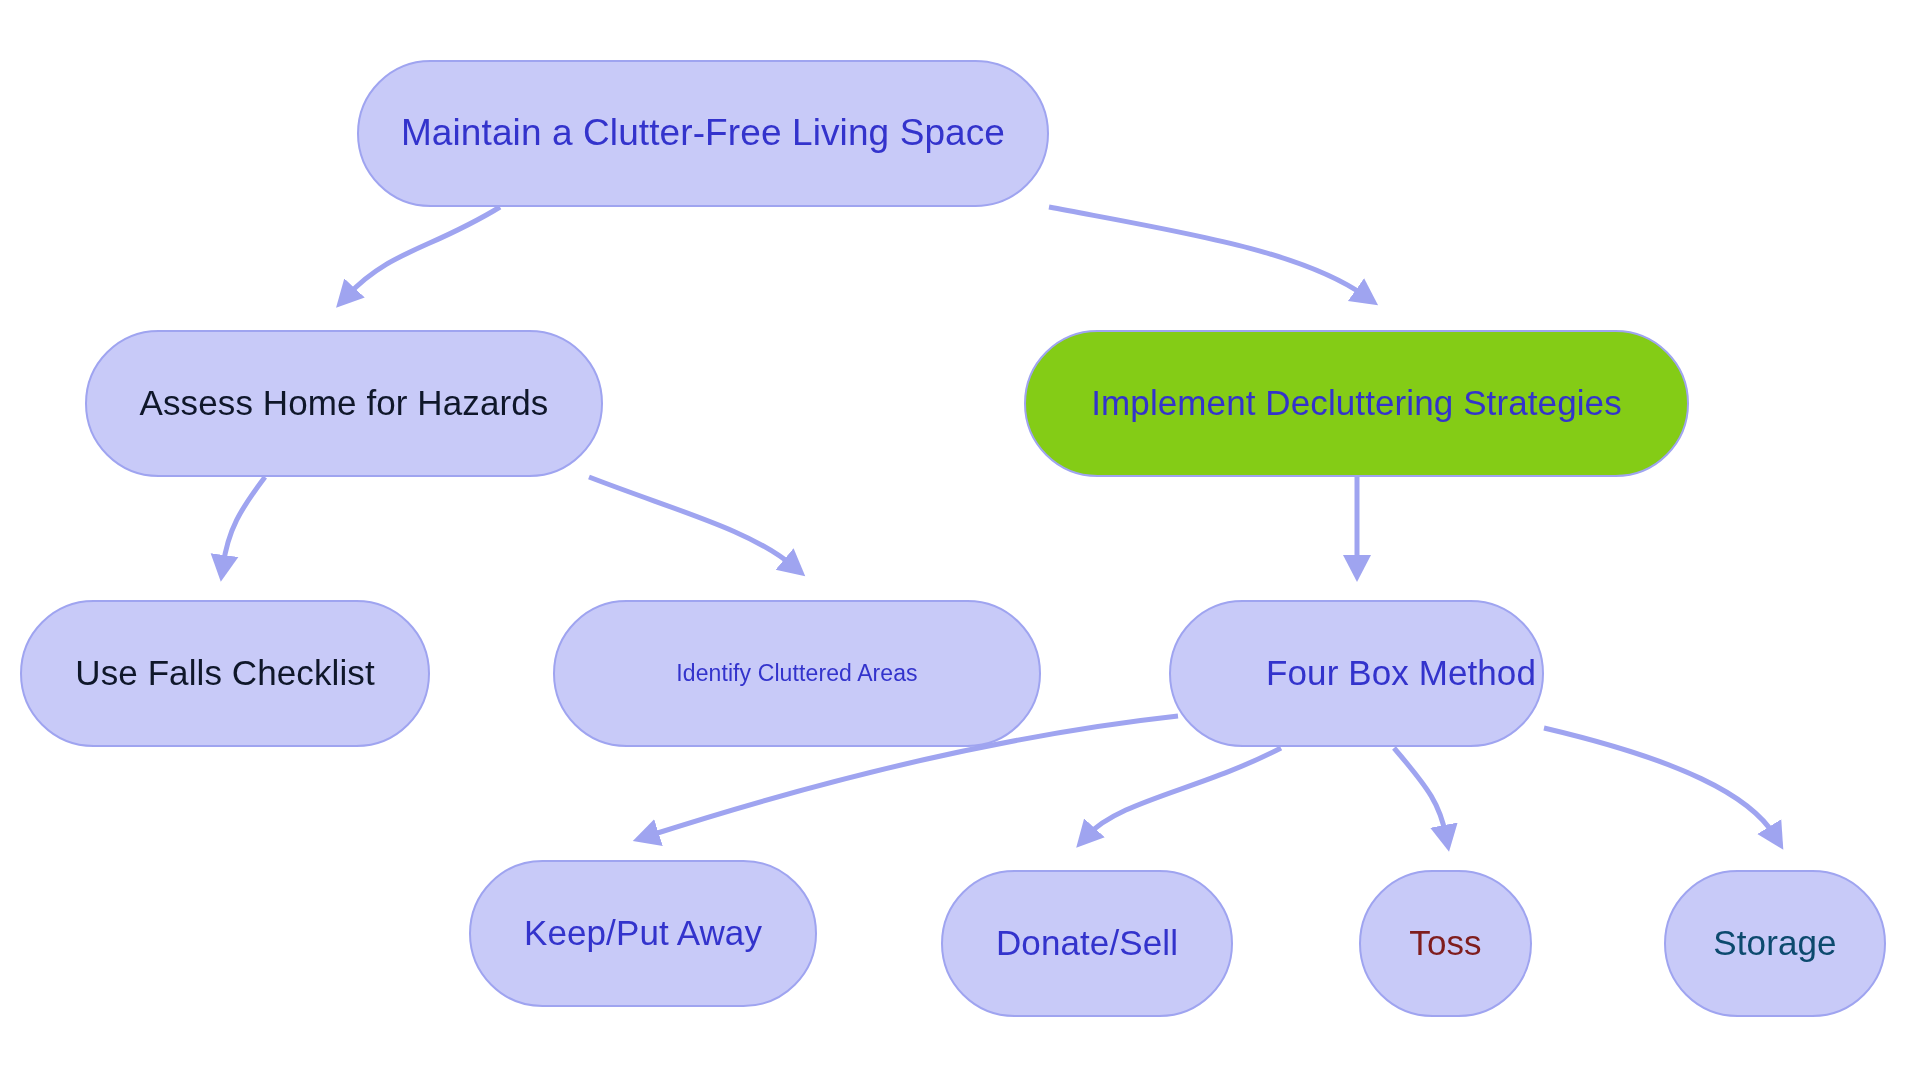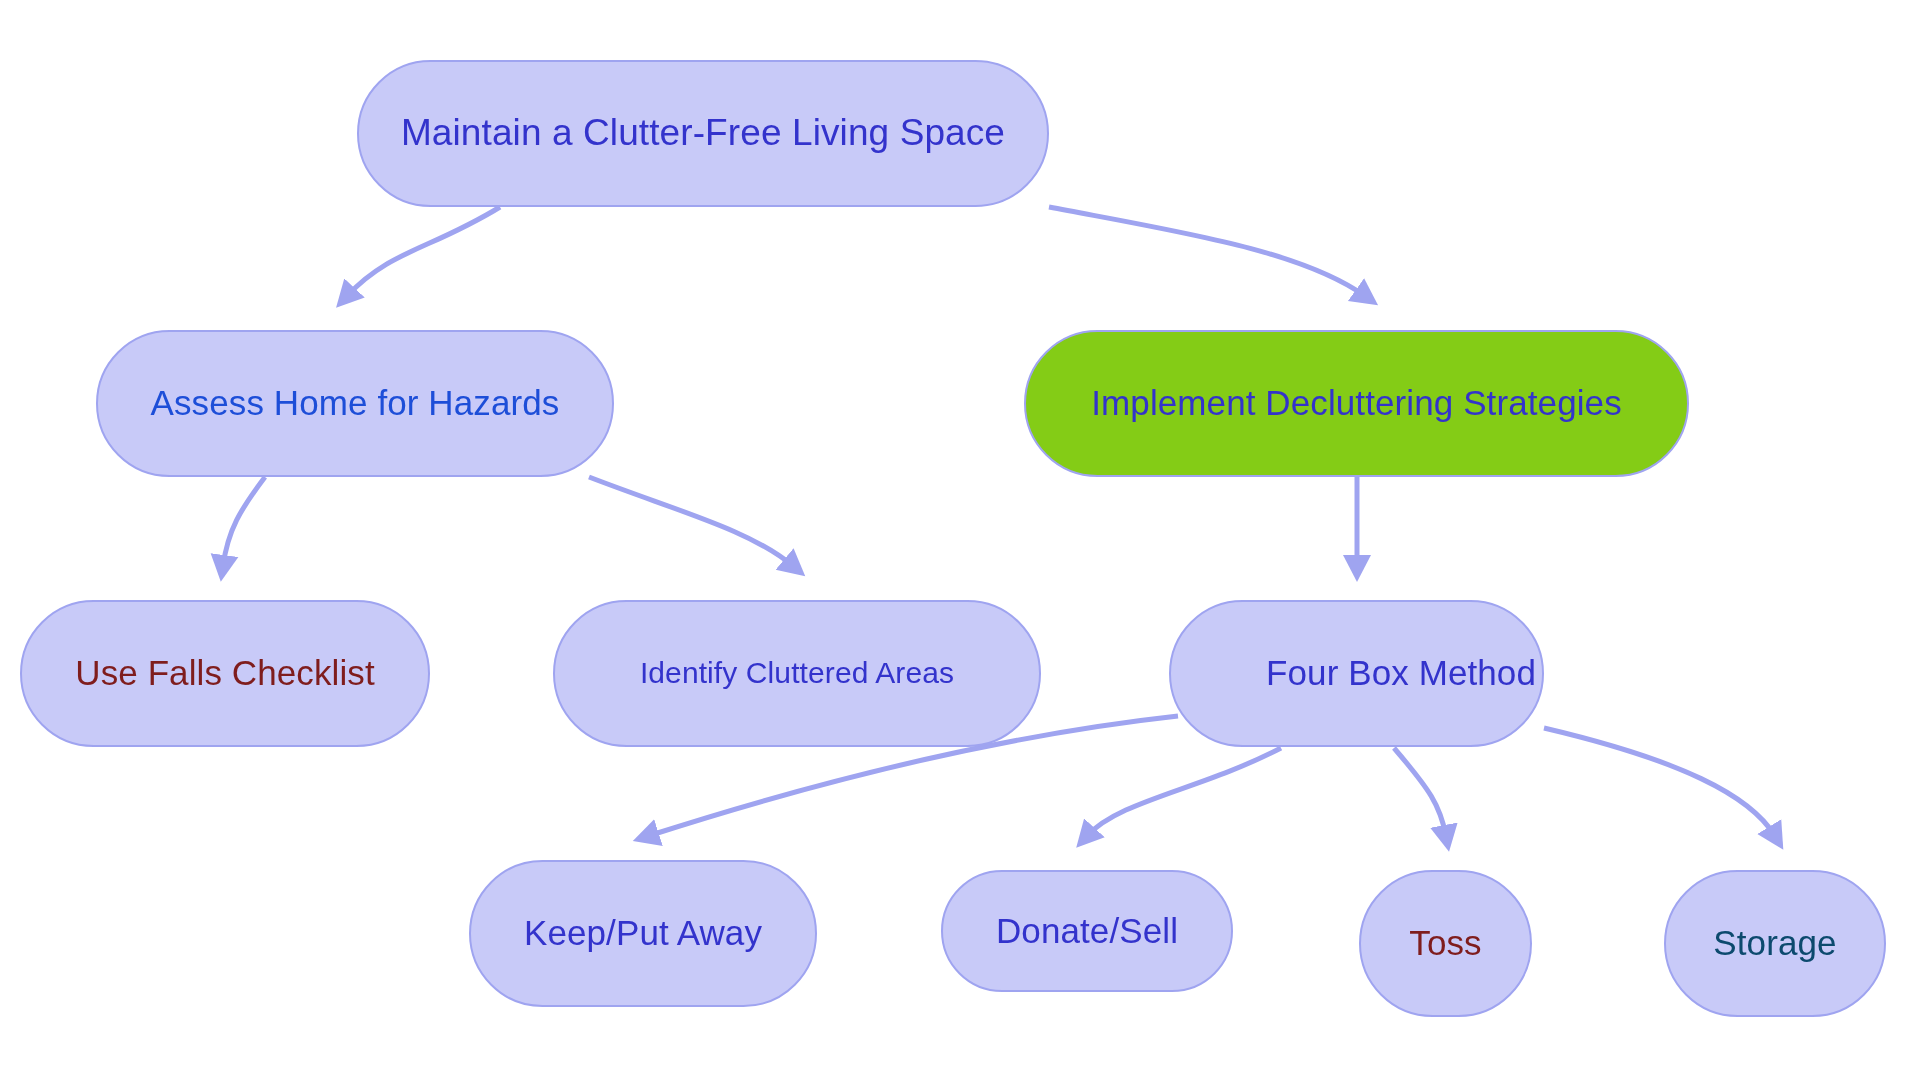--- a/index.html
+++ b/index.html
@@ -67,39 +67,39 @@
         <path d="M 1281 748 C 1200 790, 1120 800, 1087 836" fill="none" stroke="#9fa4f0" stroke-width="5" stroke-linecap="butt" marker-end="url(#arrowhead)"></path>
         <path d="M 1394 748 C 1430 790, 1440 805, 1446 836" fill="none" stroke="#9fa4f0" stroke-width="5" stroke-linecap="butt" marker-end="url(#arrowhead)"></path>
         <path d="M 1544 728 C 1680 760, 1750 795, 1775 836" fill="none" stroke="#9fa4f0" stroke-width="5" stroke-linecap="butt" marker-end="url(#arrowhead)"></path>
       </g>
   </svg>
 
   <div id="node-layer">
       <div class="flow-node" style="left: 357px; top: 60px; width: 692px; height: 147px; font-size: 37px; background: rgb(200, 202, 248); border-color: rgb(159, 164, 240); color: rgb(51, 51, 204); border-radius: 74px;">
         <span class="node-label">Maintain a Clutter-Free Living Space</span>
       </div>
-      <div class="flow-node" style="left: 96px; top: 330px; width: 518px; height: 147px; font-size: 35px; background: rgb(200, 202, 248); border-color: rgb(159, 164, 240); color: #1d4ed8; border-radius: 74px;">
+      <div class="flow-node" style="left: 85px; top: 330px; width: 518px; height: 147px; font-size: 35px; background: rgb(200, 202, 248); border-color: rgb(159, 164, 240); color: #0f172a; border-radius: 74px;">
         <span class="node-label">Assess Home for Hazards</span>
       </div>
       <div class="flow-node" style="left: 1024px; top: 330px; width: 665px; height: 147px; font-size: 35px; background: #84cc16; border-color: rgb(159, 164, 240); color: rgb(51, 51, 204); border-radius: 74px; text-align: right;">
         <span class="node-label">Implement Decluttering Strategies</span>
       </div>
-      <div class="flow-node" style="left: 20px; top: 600px; width: 410px; height: 147px; font-size: 35px; background: rgb(200, 202, 248); border-color: rgb(159, 164, 240); color: #7f1d1d; border-radius: 74px;">
+      <div class="flow-node" style="left: 20px; top: 600px; width: 410px; height: 147px; font-size: 35px; background: rgb(200, 202, 248); border-color: rgb(159, 164, 240); color: #0f172a; border-radius: 74px;">
         <span class="node-label">Use Falls Checklist</span>
       </div>
-      <div class="flow-node" style="left: 553px; top: 600px; width: 488px; height: 147px; font-size: 30px; background: rgb(200, 202, 248); border-color: rgb(159, 164, 240); color: rgb(51, 51, 204); border-radius: 74px;">
+      <div class="flow-node" style="left: 553px; top: 600px; width: 488px; height: 147px; font-size: 23px; background: rgb(200, 202, 248); border-color: rgb(159, 164, 240); color: rgb(51, 51, 204); border-radius: 74px;">
         <span class="node-label">Identify Cluttered Areas</span>
       </div>
       <div class="flow-node" style="left: 1169px; top: 600px; width: 375px; height: 147px; font-size: 35px; background: rgb(200, 202, 248); border-color: rgb(159, 164, 240); color: rgb(51, 51, 204); border-radius: 74px; justify-content: flex-end;">
         <span class="node-label">Four Box Method</span>
       </div>
       <div class="flow-node" style="left: 469px; top: 860px; width: 348px; height: 147px; font-size: 35px; background: rgb(200, 202, 248); border-color: rgb(159, 164, 240); color: rgb(51, 51, 204); border-radius: 74px;">
         <span class="node-label">Keep/Put Away</span>
       </div>
-      <div class="flow-node" style="left: 941px; top: 870px; width: 292px; height: 122px; font-size: 35px; background: rgb(200, 202, 248); border-color: rgb(159, 164, 240); color: rgb(51, 51, 204); border-radius: 74px;">
+      <div class="flow-node" style="left: 941px; top: 870px; width: 292px; height: 147px; font-size: 35px; background: rgb(200, 202, 248); border-color: rgb(159, 164, 240); color: rgb(51, 51, 204); border-radius: 74px;">
         <span class="node-label">Donate/Sell</span>
       </div>
       <div class="flow-node" style="left: 1359px; top: 870px; width: 173px; height: 147px; font-size: 35px; background: rgb(200, 202, 248); border-color: rgb(159, 164, 240); color: #7f1d1d; border-radius: 74px;">
         <span class="node-label">Toss</span>
       </div>
       <div class="flow-node" style="left: 1664px; top: 870px; width: 222px; height: 147px; font-size: 35px; background: rgb(200, 202, 248); border-color: rgb(159, 164, 240); color: #0c4a6e; border-radius: 74px;">
         <span class="node-label">Storage</span>
       </div>
     </div>
 

